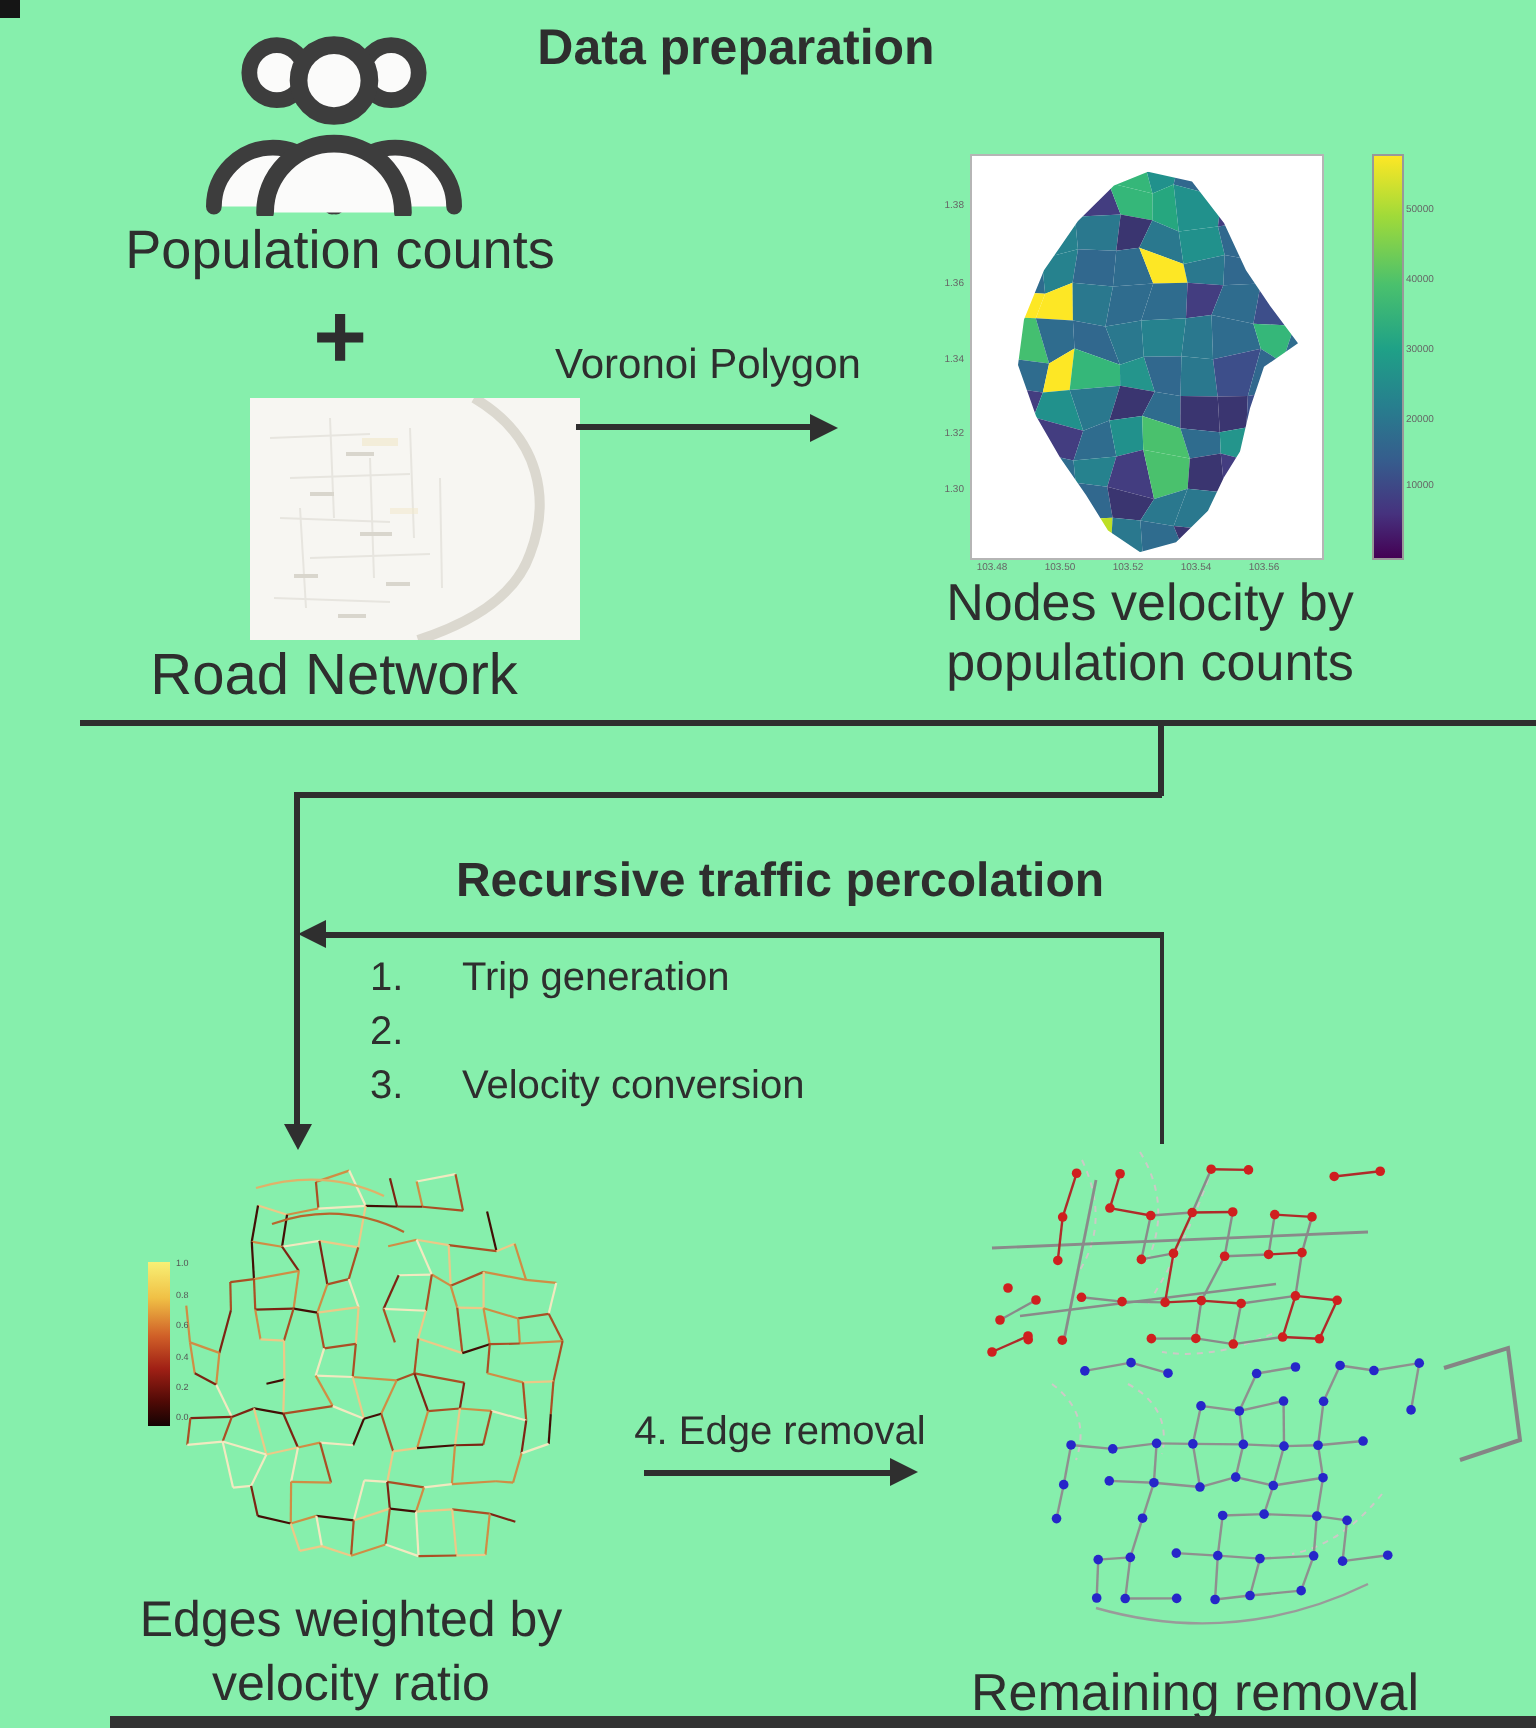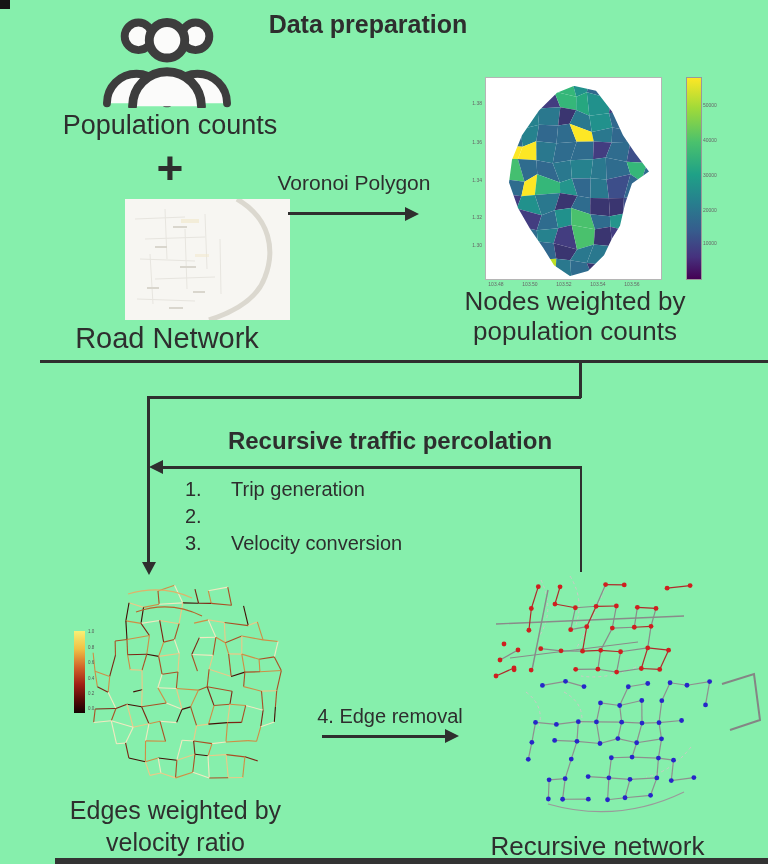--- a/index.html
+++ b/index.html
@@ -236,21 +236,21 @@
   <span class="vxt" style="left:585px">103.54</span>
   <span class="vxt" style="left:619px">103.56</span>
   <div class="vcbar"></div>
   <span class="vct" style="top:102px">50000</span>
   <span class="vct" style="top:137px">40000</span>
   <span class="vct" style="top:172px">30000</span>
   <span class="vct" style="top:207px">20000</span>
   <span class="vct" style="top:240px">10000</span>
 
   <div class="txt" style="left:450px;top:286px;width:250px;font-size:26px;line-height:30px;">
-    <div>Nodes weighted by</div>
+    <div>Nodes velocity by</div>
     <div>population counts</div>
   </div>
 
   <div class="hline" style="left:40px;top:360px;width:728px;"></div>
   <div class="vline" style="left:579px;top:362px;height:36px;"></div>
   <div class="hline" style="left:147px;top:396px;width:434px;"></div>
   <div class="vline" style="left:147px;top:396px;height:168px;"></div>
   <div class="tri-down" style="left:141.5px;top:562px;"></div>
 
   <div class="txt bold" style="left:200px;top:427px;width:380px;font-size:24px;">Recursive traffic percolation</div>
@@ -649,16 +649,16 @@
       <circle cx="207.87414623610675" cy="205.61414953228086" r="2.4" fill="#2626c9"></circle>
       <circle cx="62.34997638128698" cy="226.99345411825925" r="2.4" fill="#2626c9"></circle>
       <circle cx="76.6035906970501" cy="227.27016331860796" r="2.4" fill="#2626c9"></circle>
       <circle cx="102.33776526339352" cy="227.21019541285932" r="2.4" fill="#2626c9"></circle>
       <circle cx="121.53514693304896" cy="227.75295783160254" r="2.4" fill="#2626c9"></circle>
       <circle cx="139.0083253812045" cy="225.7702698847279" r="2.4" fill="#2626c9"></circle>
       <circle cx="164.58030881732702" cy="223.31702878372744" r="2.4" fill="#2626c9"></circle>
       <path d="M236 112 L268 102 L274 148 L244 158" stroke="#858585" stroke-width="2" fill="none"></path>
       <path d="M62 232 Q132 252 198 220" stroke="#9a9a9a" stroke-width="1.2" fill="none"></path>
     </svg>
-  <div class="txt" style="left:445px;top:831px;width:305px;font-size:26px;">Recursive network</div>
+  <div class="txt" style="left:445px;top:831px;width:305px;font-size:26px;">Remaining removal</div>
 
   <div class="bottom-strip"></div>
 </div>
 
 </body></html>

